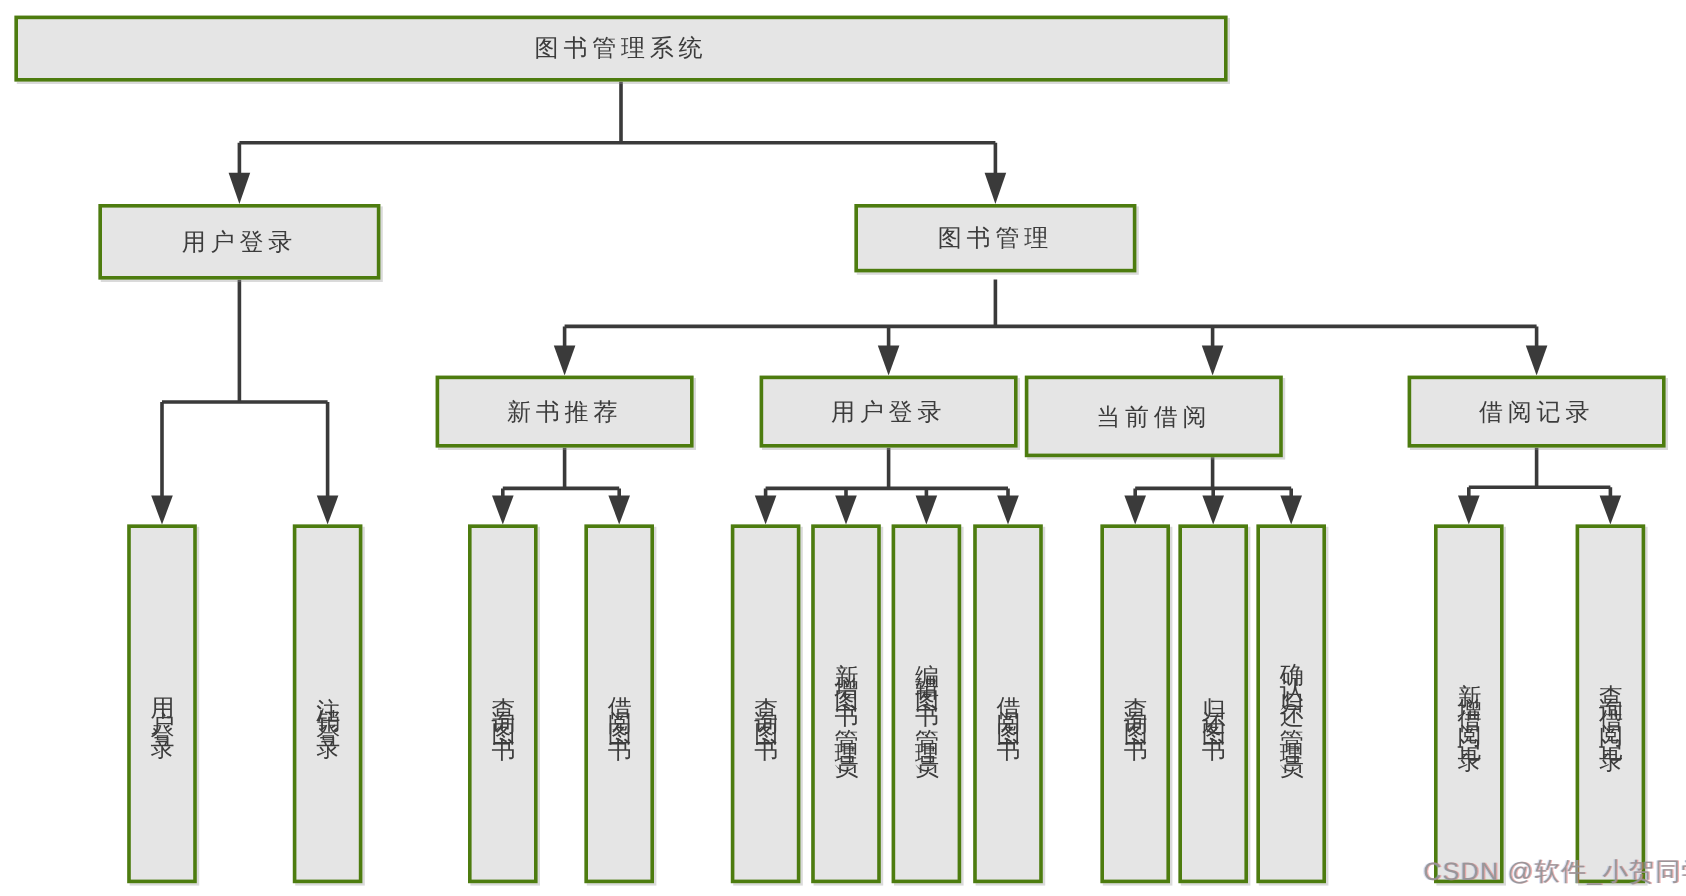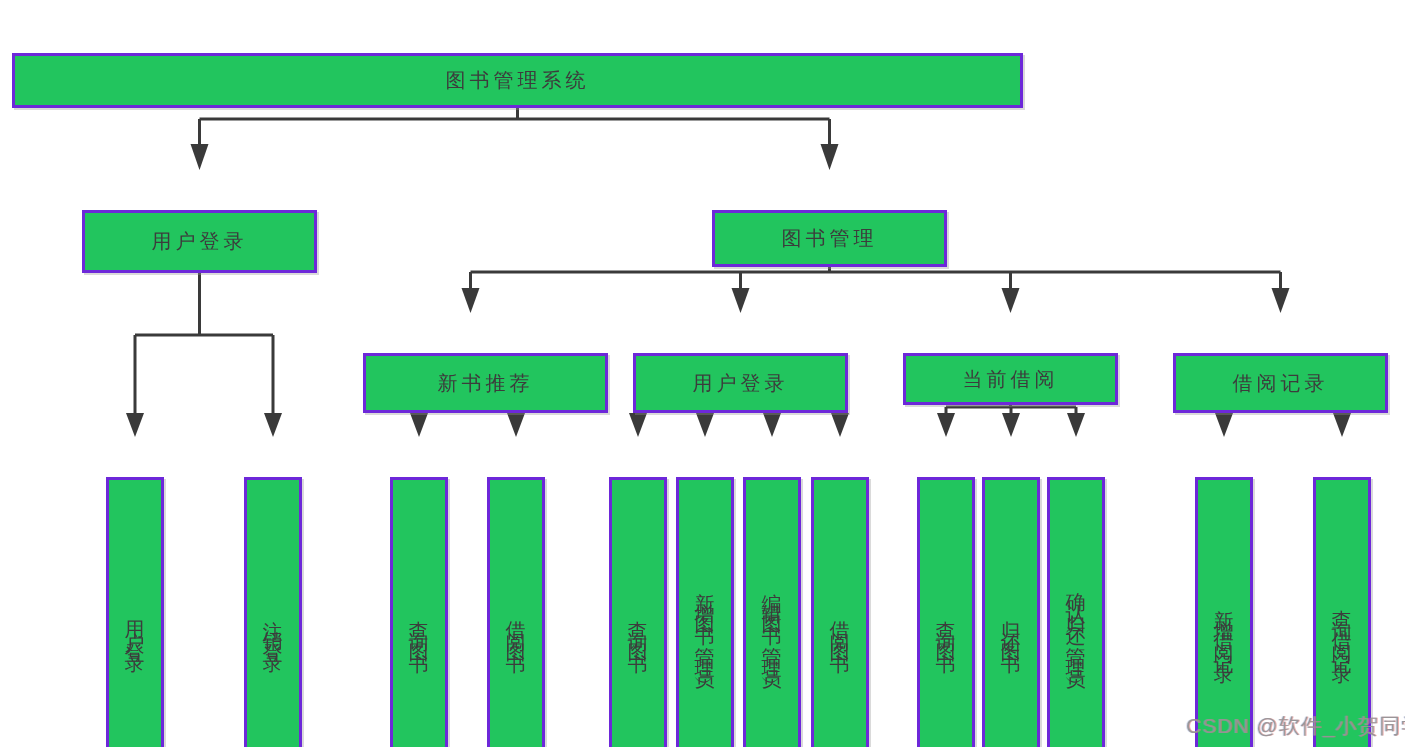--- a/index.html
+++ b/index.html
@@ -7,27 +7,26 @@
     position:relative;
     width:1405px;height:747px;
     background:#ffffff;
     font-family:"Liberation Sans","DejaVu Sans",sans-serif;
     overflow:hidden;
   }
   #wires{position:absolute;left:0;top:0;z-index:1;}
   .box{
     position:absolute;
     box-sizing:border-box;
-    background:#22c55e;
-    border:3px solid #6d28d9;
+    background:#e5e5e5;
+    border:3px solid #4d7c0f;
     color:#3c3c3c;
     display:flex;align-items:center;justify-content:center;
     z-index:2;
     box-shadow:2px 2px 0 rgba(150,150,150,0.35);
-    margin-top:40px;
   }
   .box.h{
     font-size:20px;
     letter-spacing:4px;
     white-space:nowrap;
   }
   .box.v{
     writing-mode:vertical-rl;
     text-orientation:mixed;
     font-size:20px;
@@ -104,23 +103,23 @@
       <polygon points="1215,413 1233,413 1224,437"></polygon>
       <polygon points="1333,413 1351,413 1342,437"></polygon>
     </g>
   </svg>
 
   <div class="box h" style="left:12px;top:13px;width:1011px;height:55px">图书管理系统</div>
 
   <div class="box h" style="left:82px;top:170px;width:235px;height:63px">用户登录</div>
   <div class="box h" style="left:712px;top:170px;width:235px;height:57px">图书管理</div>
 
-  <div class="box h" style="left:363px;top:313px;width:245px;height:60px">新书推荐</div>
+  <div class="box h" style="left:363px;top:313px;width:215px;height:60px">新书推荐</div>
   <div class="box h" style="left:633px;top:313px;width:215px;height:60px">用户登录</div>
-  <div class="box h" style="left:903px;top:313px;width:215px;height:52px">当前借阅</div>
+  <div class="box h" style="left:854px;top:313px;width:215px;height:68px">当前借阅</div>
   <div class="box h" style="left:1173px;top:313px;width:215px;height:60px">借阅记录</div>
 
   <div class="box v" style="left:106px;top:437px;width:58px;height:299px">用户登录</div>
   <div class="box v" style="left:244px;top:437px;width:58px;height:299px">注销登录</div>
 
   <div class="box v" style="left:390px;top:437px;width:58px;height:299px">查询图书</div>
   <div class="box v" style="left:487px;top:437px;width:58px;height:299px">借阅图书</div>
 
   <div class="box v" style="left:609px;top:437px;width:58px;height:299px">查询图书</div>
   <div class="box v" style="left:676px;top:437px;width:58px;height:299px">新增图书（管理员）</div>

